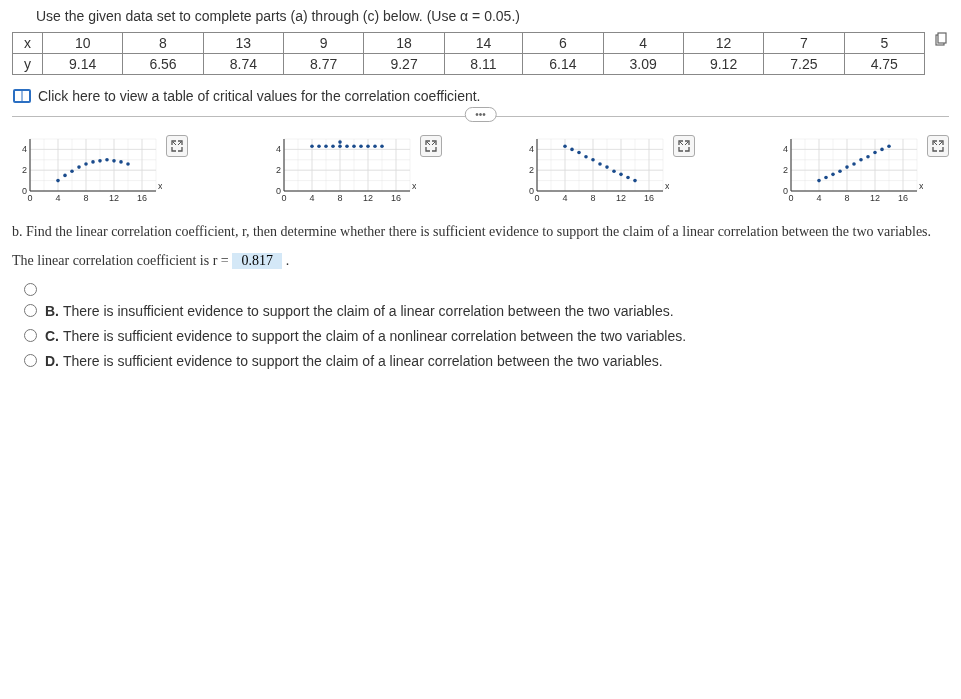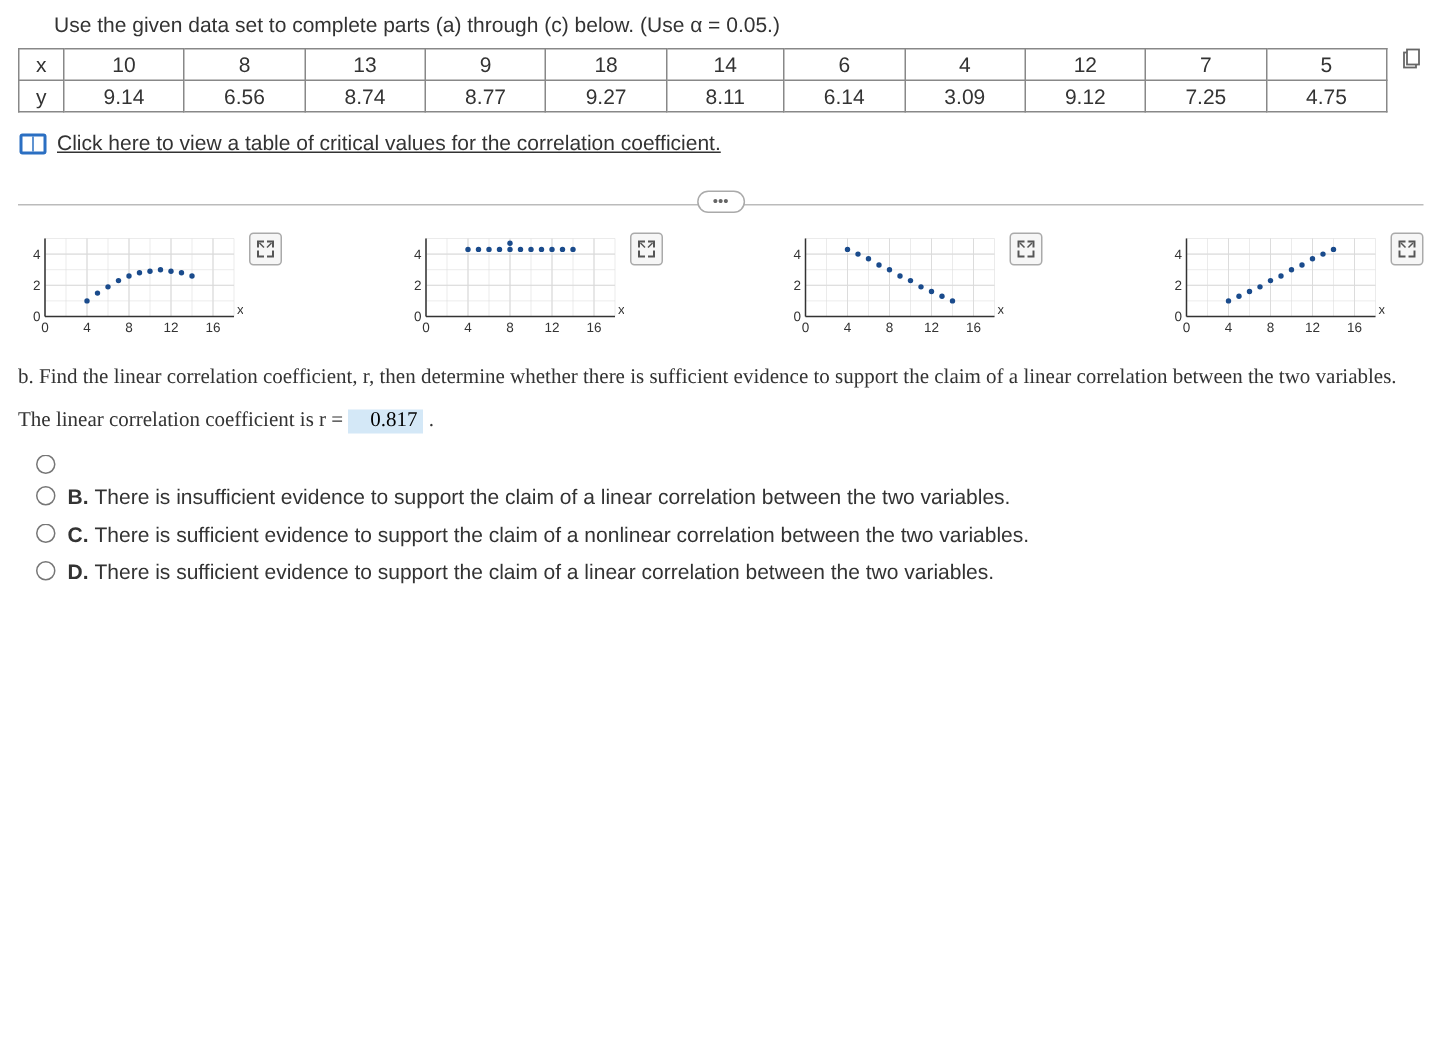--- a/index.html
+++ b/index.html
@@ -22,42 +22,42 @@
     padding: 2px 8px;
     text-align: center;
     font-weight: normal;
   }
   table.data-table .hdr { text-align: center; width: 30px; }
   .copy-icon {
     display: inline-block;
     vertical-align: middle;
     margin-left: 4px;
   }
-  .link-row { display: flex; gap: 6px; margin-bottom: 22px; text-decoration: underline; }
+  .link-row { display: flex; align-items: center; gap: 6px; margin-bottom: 2px; }
   .book-icon svg { display: block; }
   .divider { position: relative; height: 18px; margin-bottom: 10px; }
   .divider hr { border: none; border-top: 1px solid #bbb; position: absolute; top: 50%; left:0; right:0; }
   .pill {
     position: absolute; left: 50%; top: 0; transform: translateX(-50%);
     background: #fff; border: 1px solid #aaa; border-radius: 12px;
     padding: 1px 10px; font-size: 10px; color: #666;
   }
   .charts-row { display: flex; justify-content: space-between; gap: 14px; margin-bottom: 18px; align-items: flex-start; }
   .chart-wrap { position: relative; display: flex; gap: 4px; align-items: flex-start; }
   .chart-svg { background: #fff; }
   .expand-btn {
     width: 22px; height: 22px; border: 1px solid #aaa; border-radius: 3px;
     display: flex; align-items: center; justify-content: center; background: #f6f6f6;
     cursor: pointer;
   }
   .section-b { margin-bottom: 12px; line-height: 1.35; }
   .para { margin-bottom: 10px; font-family: Liberation Serif, serif; }
   .answer-input {
     background: #d4e8f7; padding: 0 4px; border: none; width: 50px;
-    font-family: inherit; font-size: 14px; text-align: right; display: inline-block;
+    font-family: inherit; font-size: 14px; text-align: center; display: inline-block;
   }
   .options { margin-top: 8px; }
   .opt { display: flex; align-items: flex-start; gap: 8px; margin: 6px 0 6px 12px; }
   .opt input { margin-top: 2px; }
   .opt-label-strong { font-weight: bold; margin-right: 4px; }
 </style>
 </head>
 <body>
 
 <div class="question-text">Use the given data set to complete parts (a) through (c) below. (Use α = 0.05.)</div>

